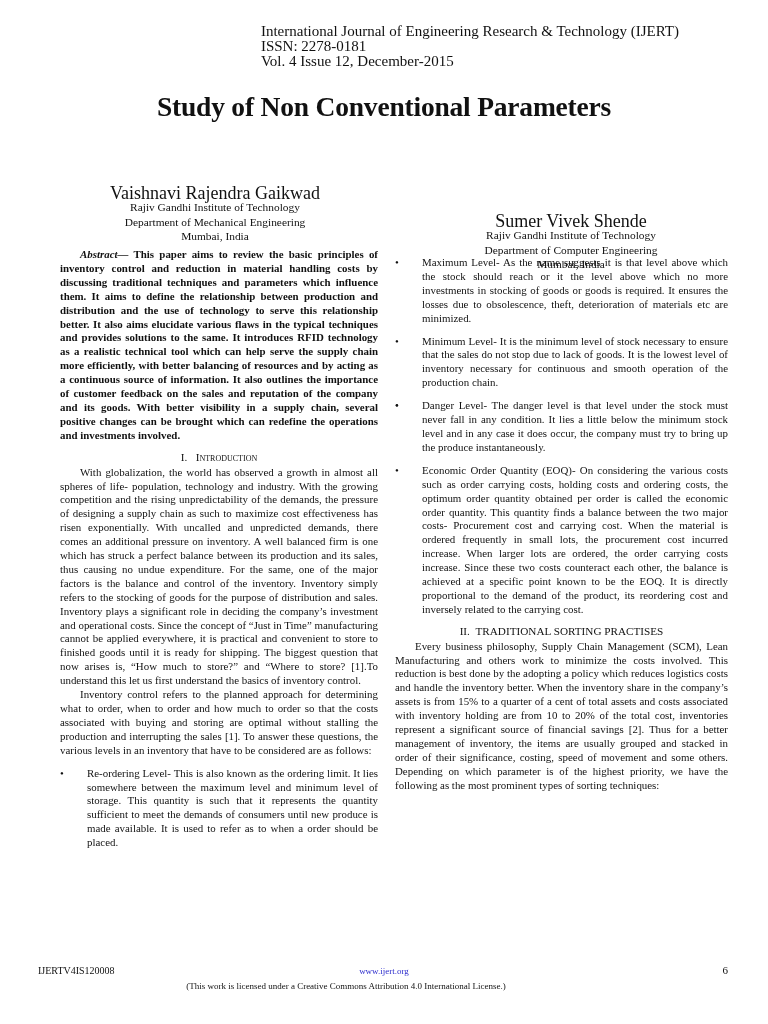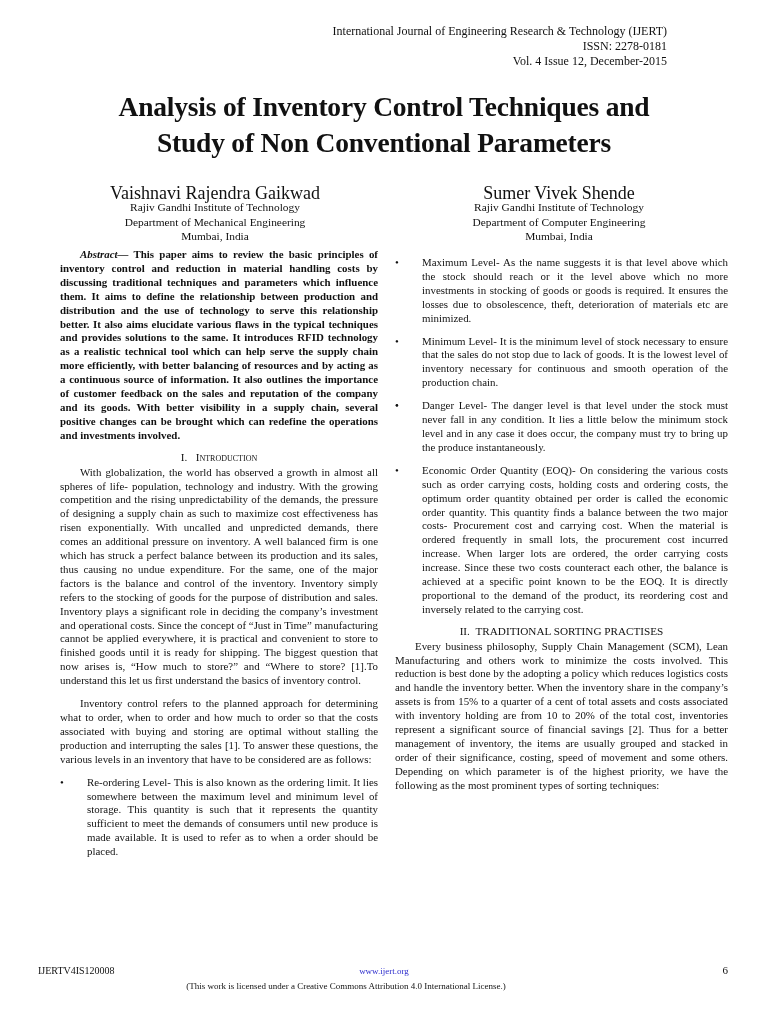--- a/index.html
+++ b/index.html
@@ -1,52 +1,51 @@
 <!DOCTYPE html>
 <html><head>
 <meta charset="utf-8">
 <style>
   html, body { margin: 0; padding: 0; background: #ffffff; }
   body { width: 768px; height: 1024px; position: relative; overflow: hidden; color: #111; font-family: "Liberation Serif", "DejaVu Serif", serif; }
-  .header { position: absolute; right: 101px; top: 24px; text-align: right; font-size: 12px; line-height: 15px; }
+  .header { position: absolute; right: 89px; top: 24px; font-size: 15px; line-height: 15px; }
   .title { position: absolute; left: 0; width: 768px; top: 89px; text-align: center; font-weight: bold; font-size: 27.5px; line-height: 36px; letter-spacing: -0.2px; }
   .author { position: absolute; top: 186px; width: 330px; text-align: center; font-size: 11.4px; line-height: 14.4px; }
   .author .name { font-size: 18px; }
   .author.left { left: 50px; }
-  .author.right { left: 394px; }
+  .author.right { left: 406px; margin-top: 28px; }
   .col { position: absolute; top: 248px; font-size: 10.9px; line-height: 13.9px; text-align: justify; }
   .col.left { left: 60px; width: 318px; }
   .col.right { left: 395px; width: 333px; }
   p { margin: 0; }
   .indent { text-indent: 20px; }
   .abstract { font-weight: bold; }
   .abstract .lbl, .kw .lbl { font-style: italic; }
   .kw { font-weight: bold; font-style: italic; margin-top: 10px; }
   .sec { text-align: center; font-size: 11.2px; margin: 8px 0 1px 0; }
   .sec .sc { font-variant: small-caps; }
-  .gap { margin-top: 9px; }
+  .gap { }
   ul { list-style: none; margin: 0; padding: 0; }
   li { position: relative; padding-left: 27px; margin-top: 9px; }
   li .bul { position: absolute; left: 0; top: 0; }
   .footer-id { position: absolute; left: 38px; top: 965px; font-size: 10px; }
   .footer-url { position: absolute; left: 0; width: 768px; top: 966px; text-align: center; font-size: 9px; color: #2c2ccc; }
   .footer-page { position: absolute; right: 40px; top: 964px; font-size: 11px; }
   .footer-license { position: absolute; left: 0; width: 692px; top: 981px; text-align: center; font-size: 9px; }
 </style>
 </head>
 <body>
 
 <div class="header">
   <div>International Journal of Engineering Research &amp; Technology (IJERT)</div>
   <div>ISSN: 2278-0181</div>
   <div>Vol. 4 Issue 12, December-2015</div>
 </div>
 
 <div class="title">
-  <div>Analysis of Inventory Control  Techniques and</div>
   <div>Study of Non Conventional  Parameters</div>
 </div>
 
 <div class="author left">
   <div class="name">Vaishnavi Rajendra Gaikwad</div>
   <div>Rajiv Gandhi Institute of Technology</div>
   <div>Department of Mechanical Engineering</div>
   <div>Mumbai, India</div>
 </div>
 <div class="author right">

